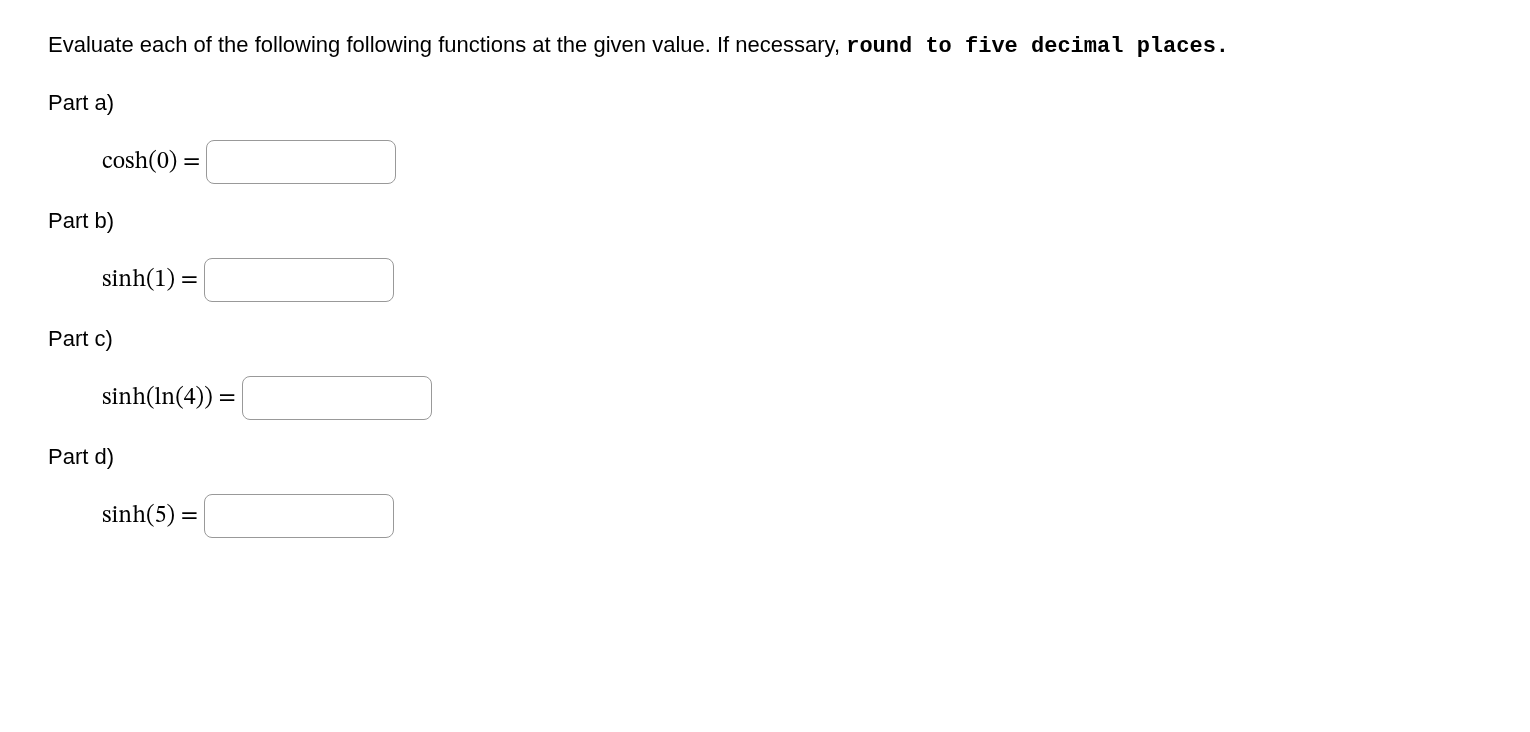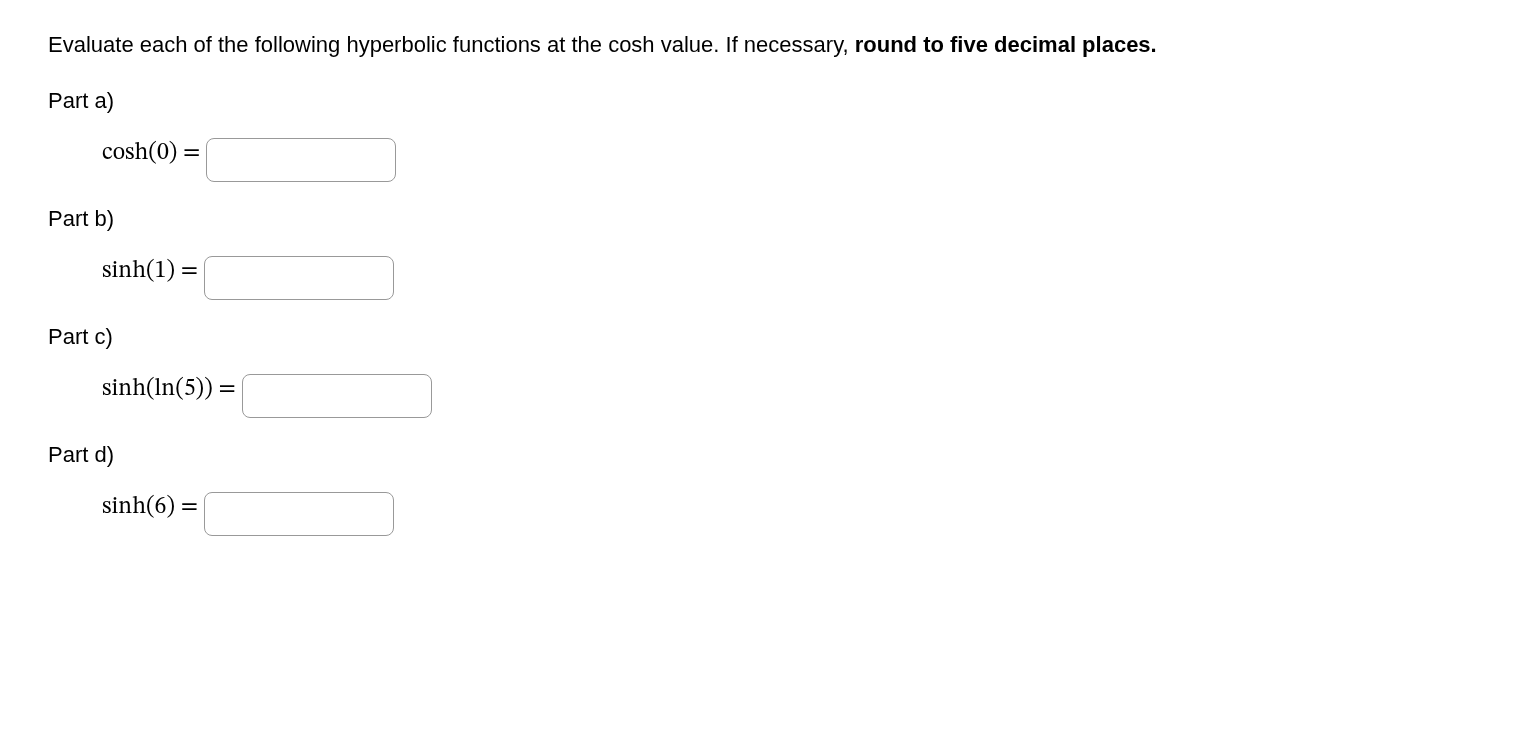--- a/index.html
+++ b/index.html
@@ -15,28 +15,30 @@
       background: #fff;
       width: 1530px;
     }
     .intro {
       line-height: 1.35;
       margin-bottom: 28px;
       font-weight: 400;
     }
     .intro .bold {
       font-weight: 700;
+      font-family: Liberation Mono, monospace;
     }
     .part-label {
       font-weight: 400;
       margin-bottom: 24px;
       margin-top: 24px;
     }
     .equation-row {
       display: flex;
+      align-items: center;
       margin-left: 54px;
       margin-bottom: 24px;
       gap: 6px;
     }
     .math {
       font-family: 'Cambria Math', 'STIX Two Math', 'Times New Roman', serif;
       font-size: 24px;
       white-space: nowrap;
     }
     .answer-input {
@@ -47,38 +49,38 @@
       font-size: 20px;
       padding: 4px 10px;
       font-family: inherit;
       background: #fff;
     }
   </style>
 </head>
 <body>
 
 <div class="intro">
-  <span>Evaluate each of the following hyperbolic functions at the cosh value. If necessary, </span><span class="bold">round to five decimal places.</span>
+  <span>Evaluate each of the following following functions at the given value. If necessary, </span><span class="bold">round to five decimal places.</span>
 </div>
 
 <div class="part-label">Part a)</div>
 <div class="equation-row">
   <span class="math">cosh(0) =</span>
   <input type="text" class="answer-input" style="">
 </div>
 
 <div class="part-label">Part b)</div>
 <div class="equation-row">
   <span class="math">sinh(1) =</span>
   <input type="text" class="answer-input" style="">
 </div>
 
 <div class="part-label">Part c)</div>
 <div class="equation-row">
-  <span class="math">sinh(ln(5)) =</span>
+  <span class="math">sinh(ln(4)) =</span>
   <input type="text" class="answer-input" style="">
 </div>
 
 <div class="part-label">Part d)</div>
 <div class="equation-row">
-  <span class="math">sinh(6) =</span>
+  <span class="math">sinh(5) =</span>
   <input type="text" class="answer-input" style="">
 </div>
 
 </body></html>

